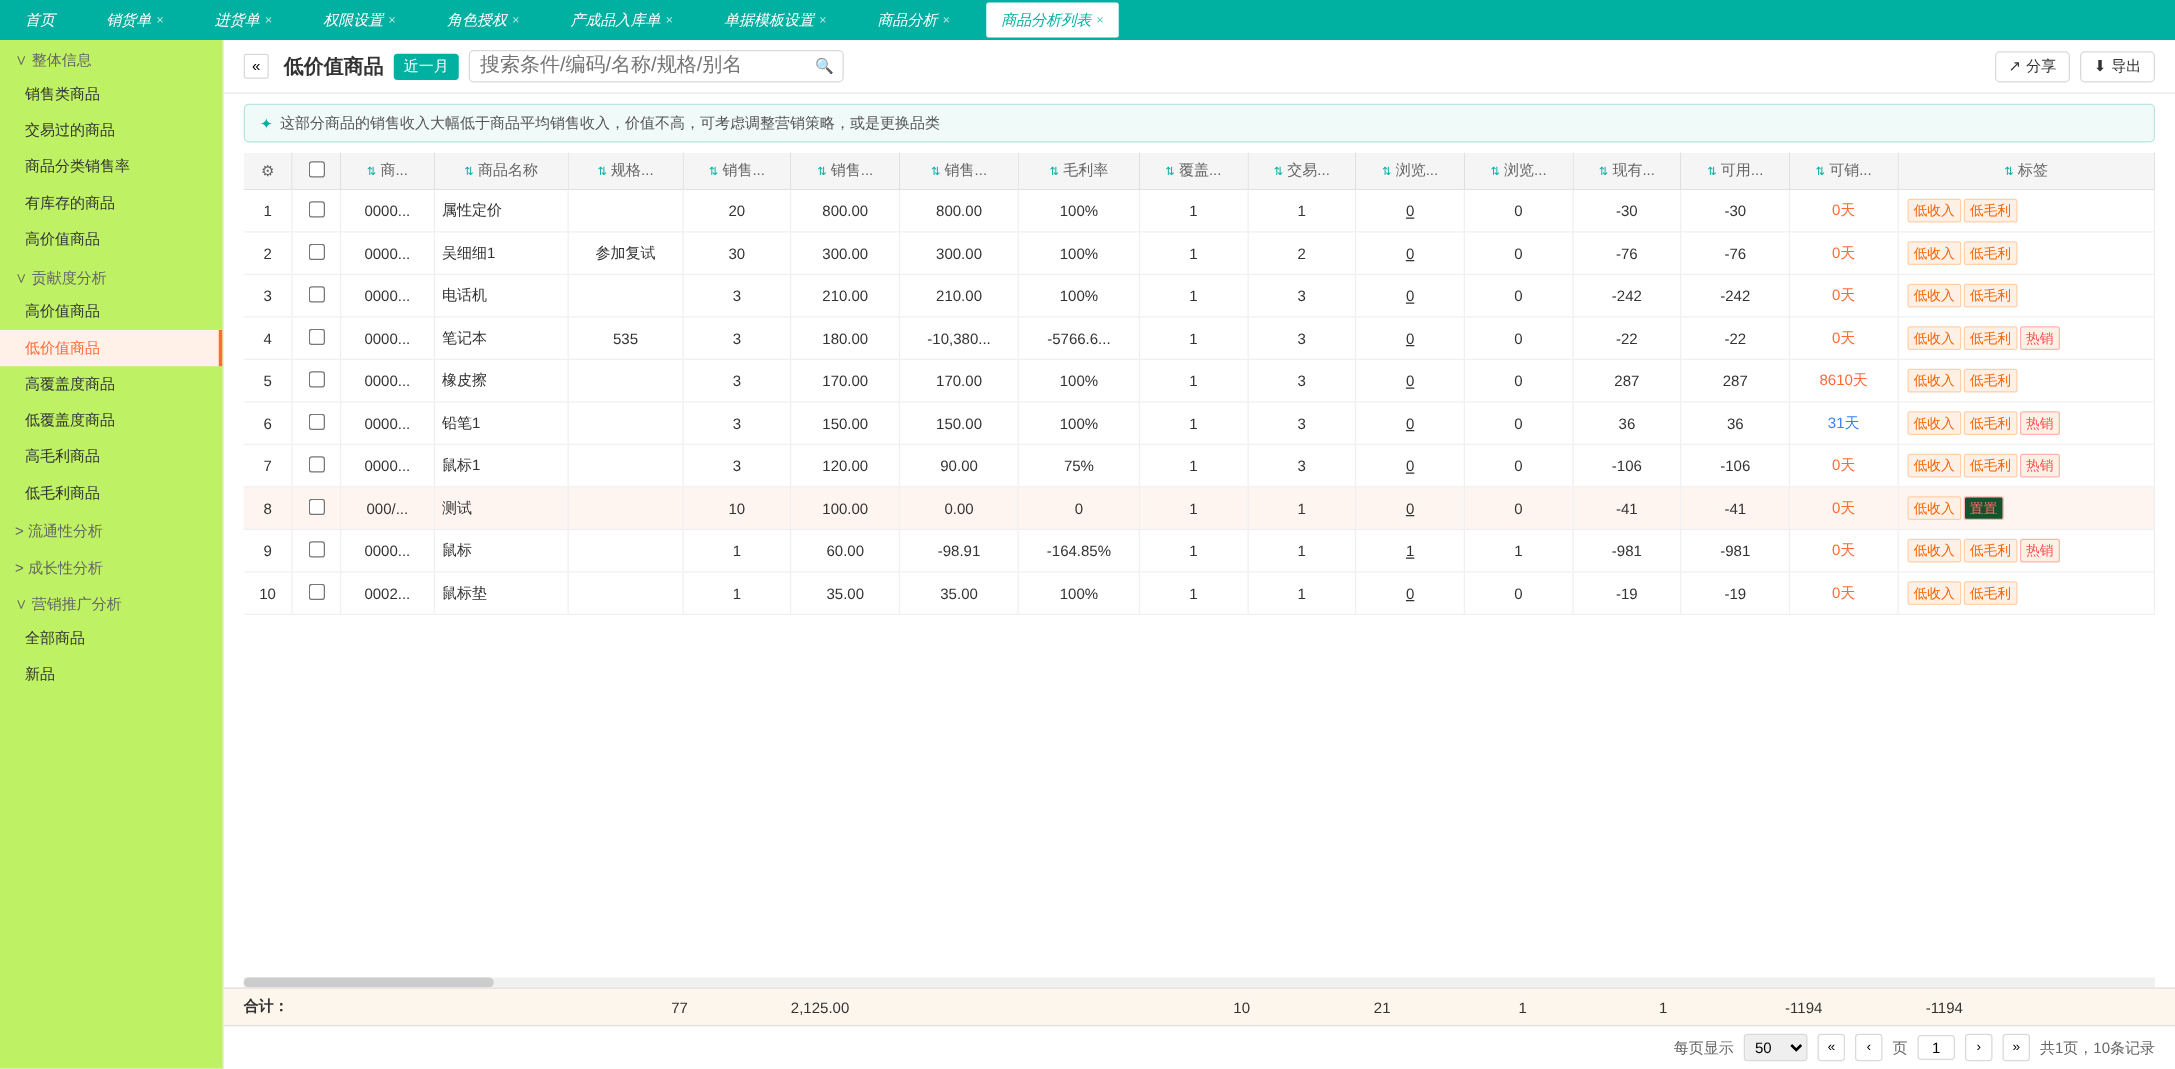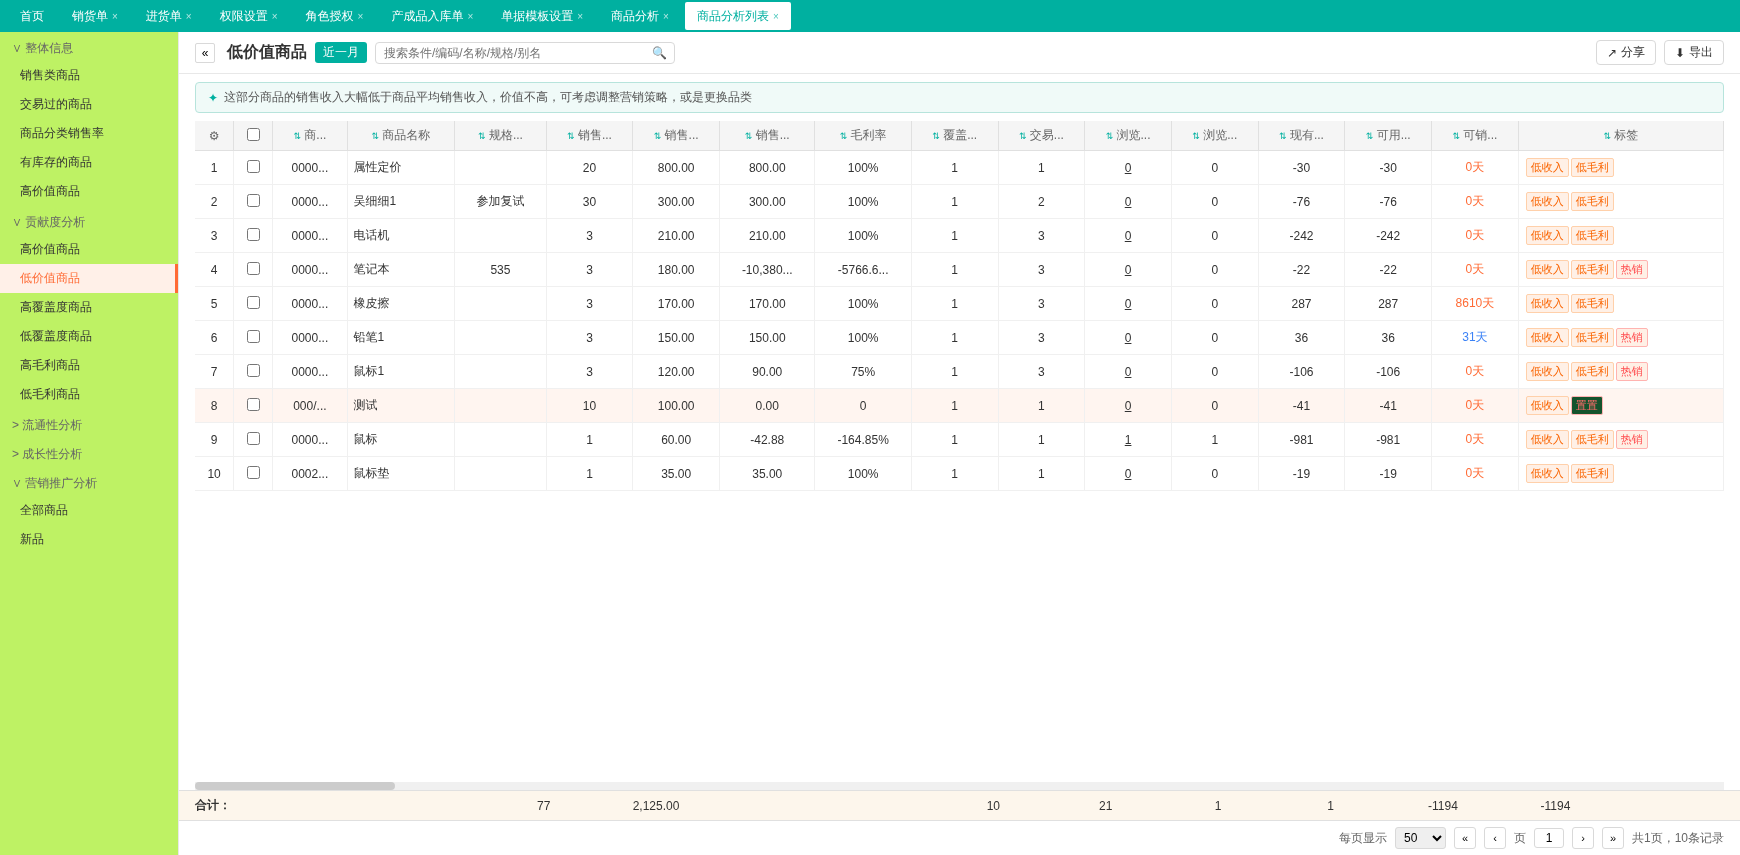--- a/index.html
+++ b/index.html
@@ -5,22 +5,23 @@
     * { box-sizing: border-box; margin: 0; padding: 0; font-family: 'Microsoft YaHei', Arial, sans-serif; font-size: 12px; }
     body { background: #f0f2f5; overflow: hidden; }
 
     
     .top-nav {
       background: #00b0a0;
       height: 32px;
       display: flex;
       align-items: center;
       padding: 0 8px;
-      gap: 4px;
+      gap: 17px;
       color: #fff;
+      font-style: italic;
     }
     .nav-item {
       padding: 4px 12px;
       cursor: pointer;
       white-space: nowrap;
       color: #fff;
       display: flex;
       align-items: center;
       gap: 4px;
       border-radius: 2px;
@@ -97,21 +98,21 @@
     .search-input-wrap {
       flex: 1;
       max-width: 300px;
       position: relative;
     }
     .search-input-wrap input {
       width: 100%;
       border: 1px solid #d9d9d9;
       padding: 3px 28px 3px 8px;
       border-radius: 4px;
-      font-size: 12px;
+      font-size: 16px;
       color: #999;
       outline: none;
     }
     .search-icon-span {
       position: absolute;
       right: 8px;
       top: 50%;
       transform: translateY(-50%);
       color: #00b0a0;
     }
@@ -565,21 +566,21 @@
     <td style="text-align:left"><span class="tag tag-orange">低收入</span><span class="tag tag-pink">置置</span></td>
   </tr>
             <tr>
     <td>9</td>
     <td><input type="checkbox" style=""></td>
     <td>0000...</td>
     <td style="text-align:left">鼠标</td>
     <td></td>
     <td>1</td>
     <td>60.00</td>
-    <td>-42.88</td>
+    <td>-98.91</td>
     <td>-164.85%</td>
     <td>1</td>
     <td>1</td>
     <td><span class="zero-link">1</span></td>
     <td>1</td>
     <td>-981</td>
     <td>-981</td>
     <td style="color:#ff6b35">0天</td>
     <td style="text-align:left"><span class="tag tag-orange">低收入</span><span class="tag tag-orange">低毛利</span><span class="tag tag-red">热销</span></td>
   </tr>

